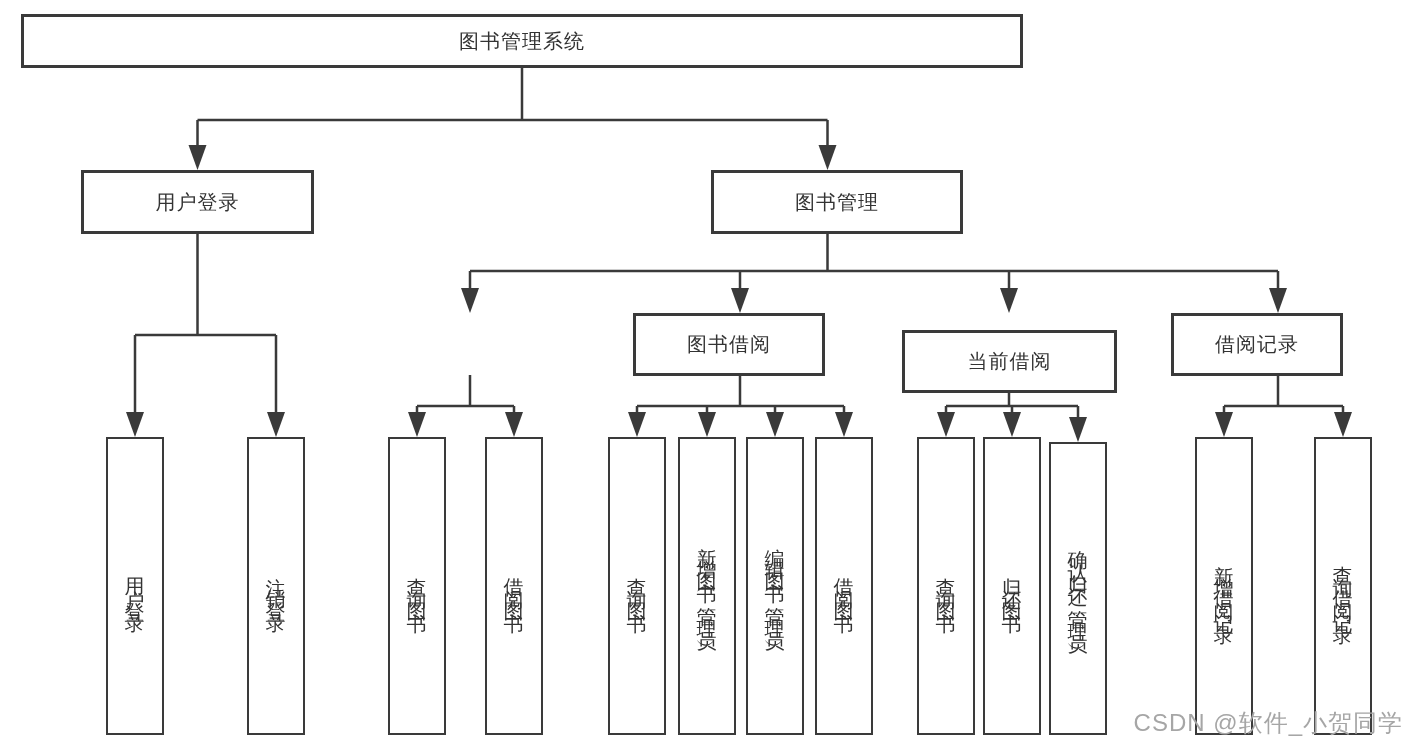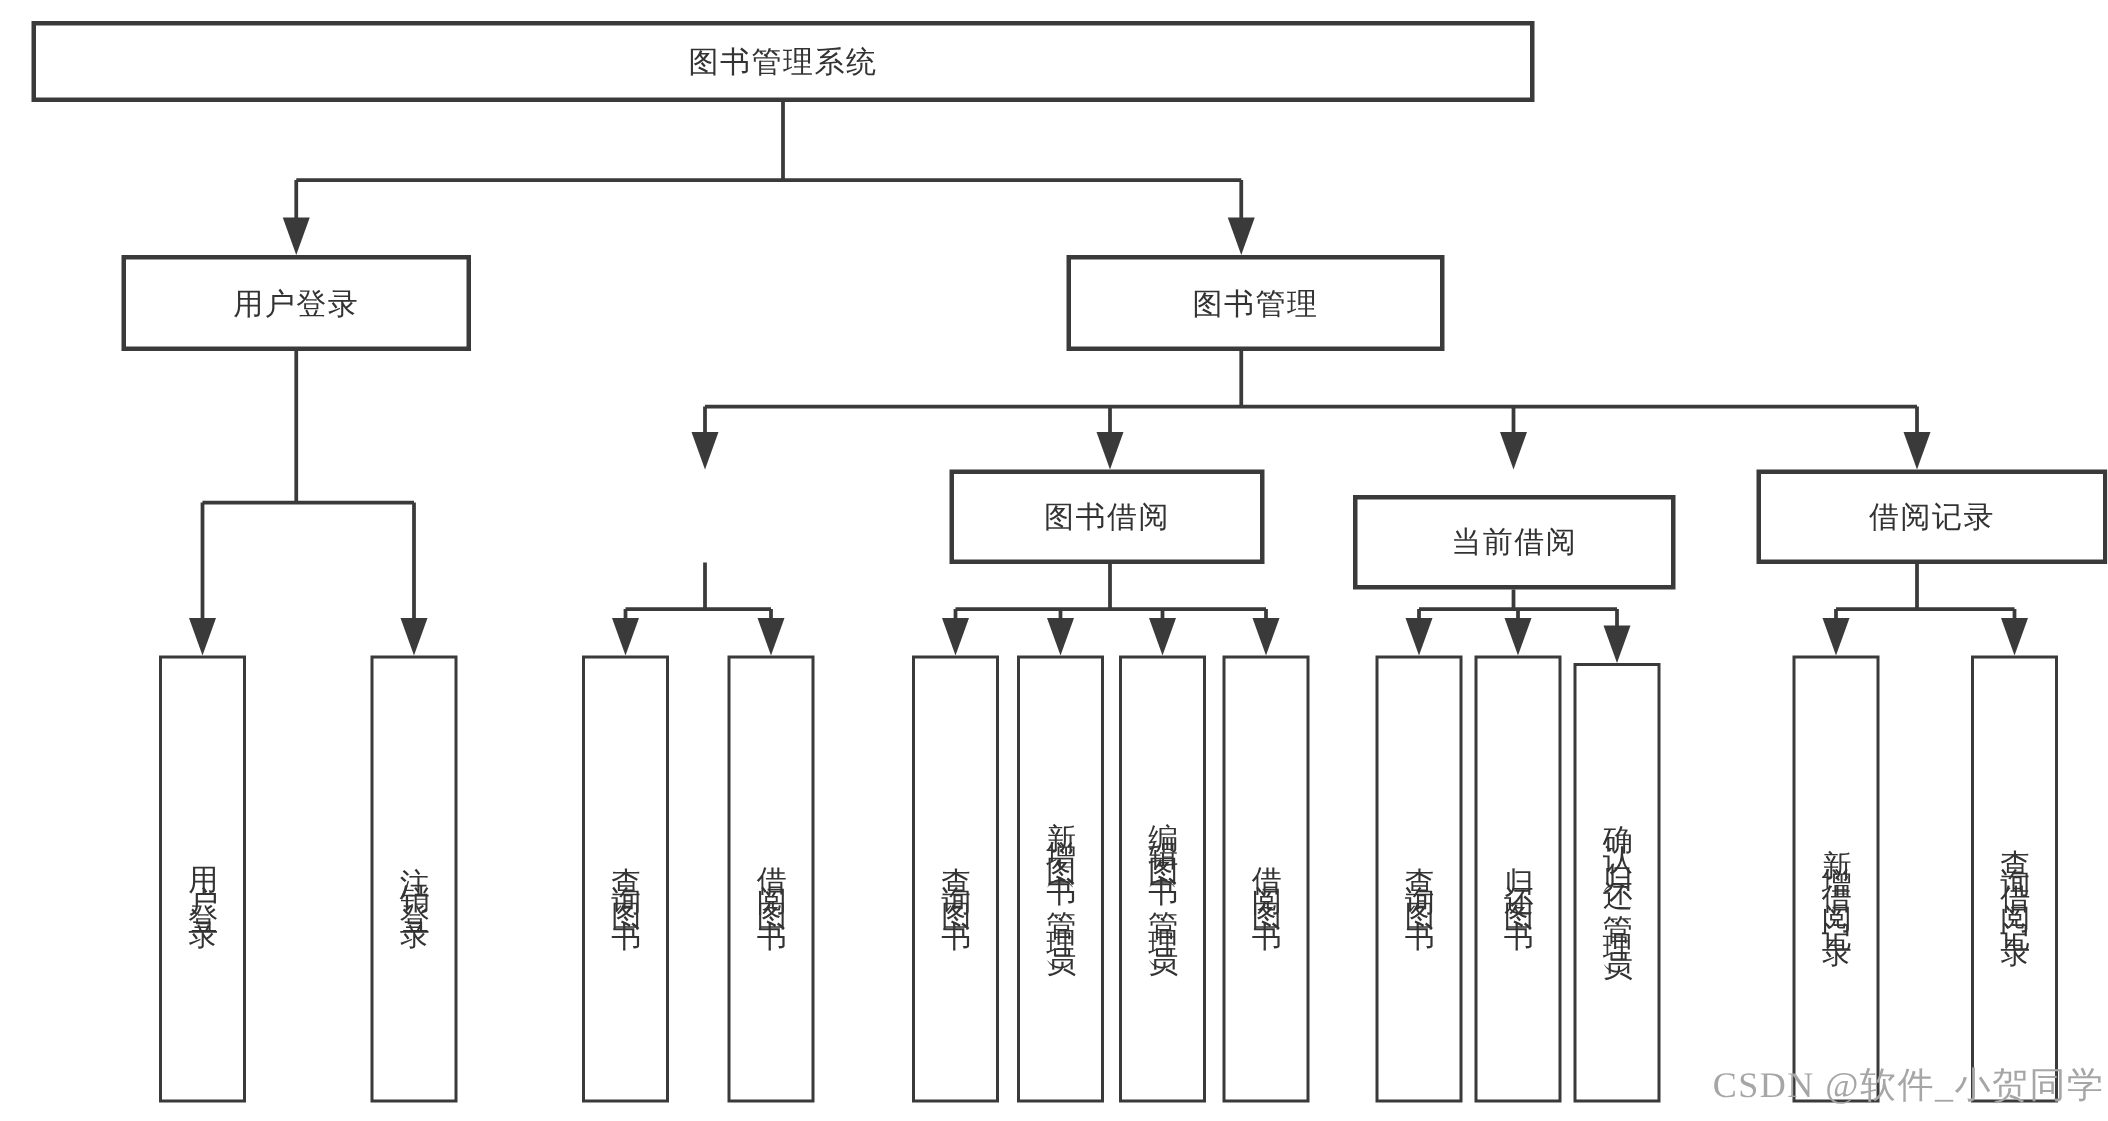--- a/index.html
+++ b/index.html
@@ -1,20 +1,20 @@
 <!DOCTYPE html>
 <html><head>
 <meta charset="utf-8">
 <style>
   html,body{margin:0;padding:0;background:#ffffff;}
   #canvas{
     position:relative;
     width:1405px;height:747px;
     background:#ffffff;
-    font-family:Liberation Serif, serif;
+    font-family:Liberation Sans, sans-serif;
     color:#333333;
     overflow:hidden;
   }
   #connectors{position:absolute;left:0;top:0;width:1405px;height:747px;}
   .hbox{
     position:absolute;
     box-sizing:border-box;
     border:3px solid #3a3a3a;
     background:#ffffff;
     display:flex;align-items:center;justify-content:center;
@@ -95,27 +95,27 @@
     <span>图书管理系统</span>
   </div>
 
   <div class="hbox" style="left:81px;top:170px;width:233px;height:64px">
     <span>用户登录</span>
   </div>
   <div class="hbox" style="left:711px;top:170px;width:252px;height:64px">
     <span>图书管理</span>
   </div>
 
-  <div class="hbox" style="left:633px;top:313px;width:210px;height:63px">
+  <div class="hbox" style="left:633px;top:313px;width:192px;height:63px">
     <span>图书借阅</span>
   </div>
   <div class="hbox" style="left:902px;top:330px;width:215px;height:63px">
     <span>当前借阅</span>
   </div>
-  <div class="hbox" style="left:1171px;top:313px;width:234px;height:63px">
+  <div class="hbox" style="left:1171px;top:313px;width:172px;height:63px">
     <span>借阅记录</span>
   </div>
 
   <div class="vbox" style="left:106px;top:437px">
     <span class="vtext">用户登录</span>
   </div>
   <div class="vbox" style="left:247px;top:437px">
     <span class="vtext">注销登录</span>
   </div>
 

